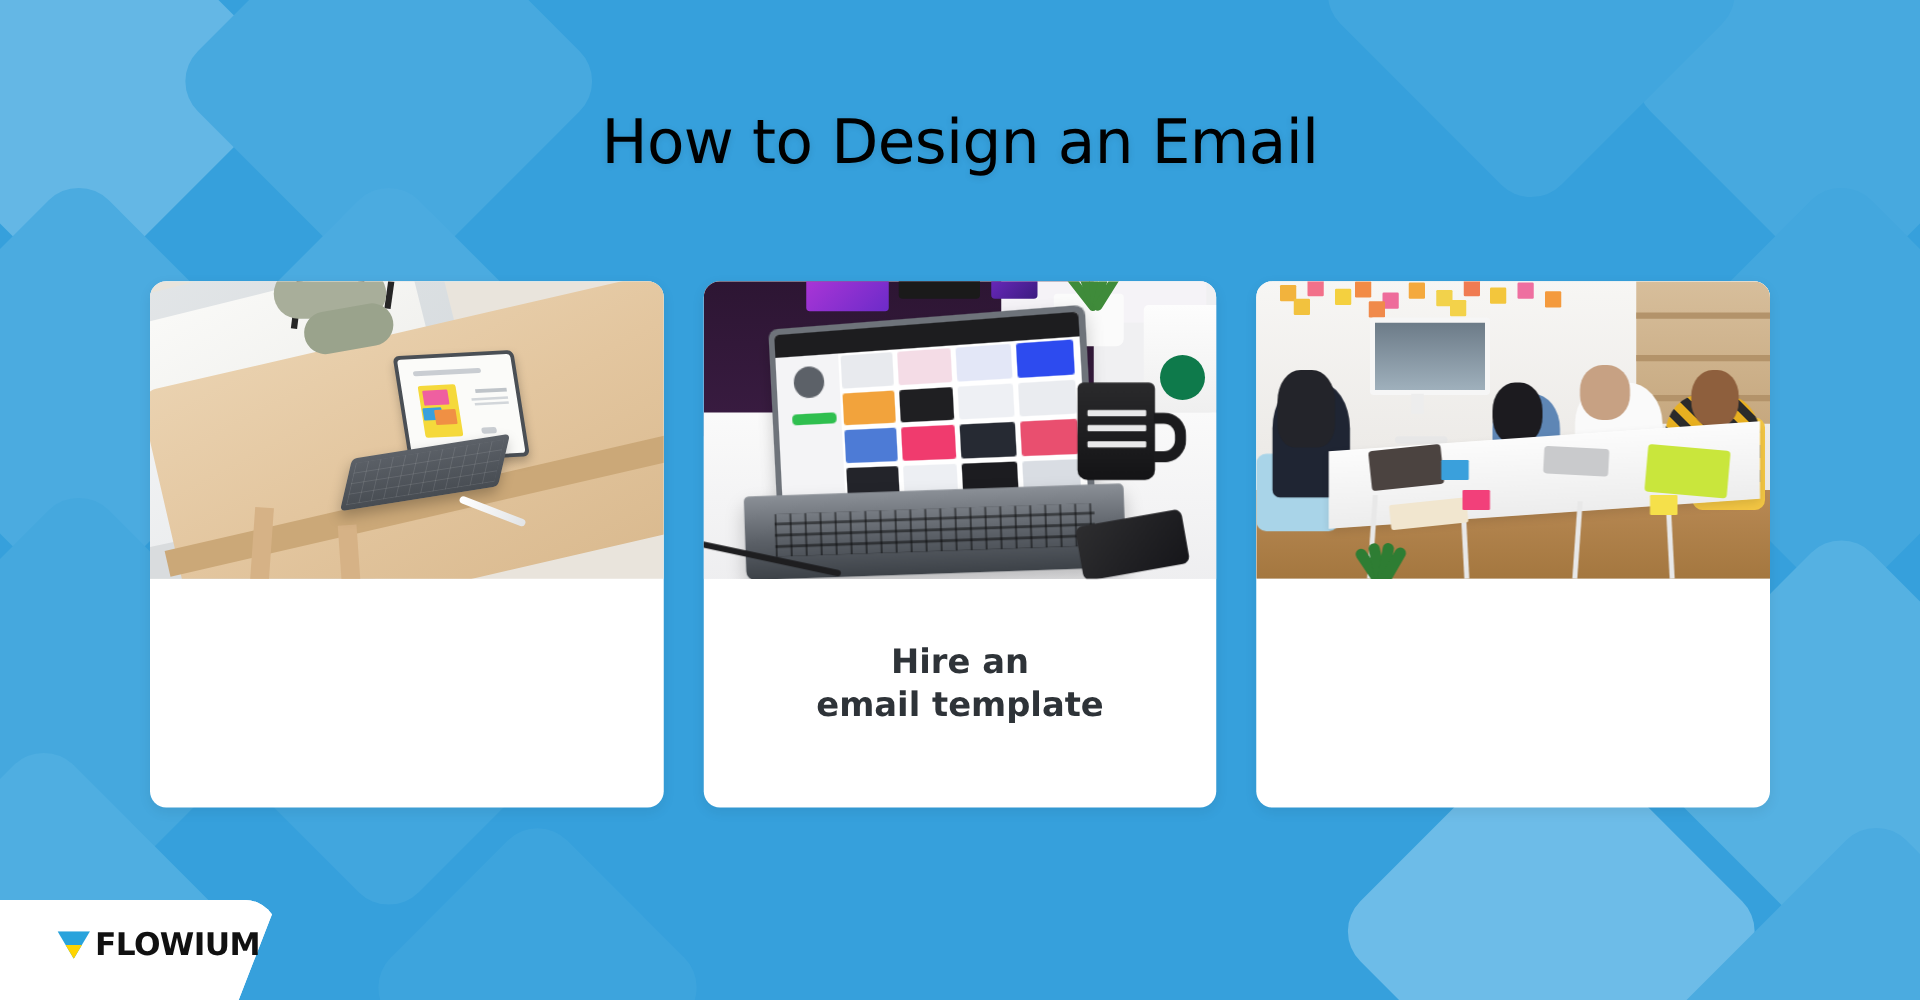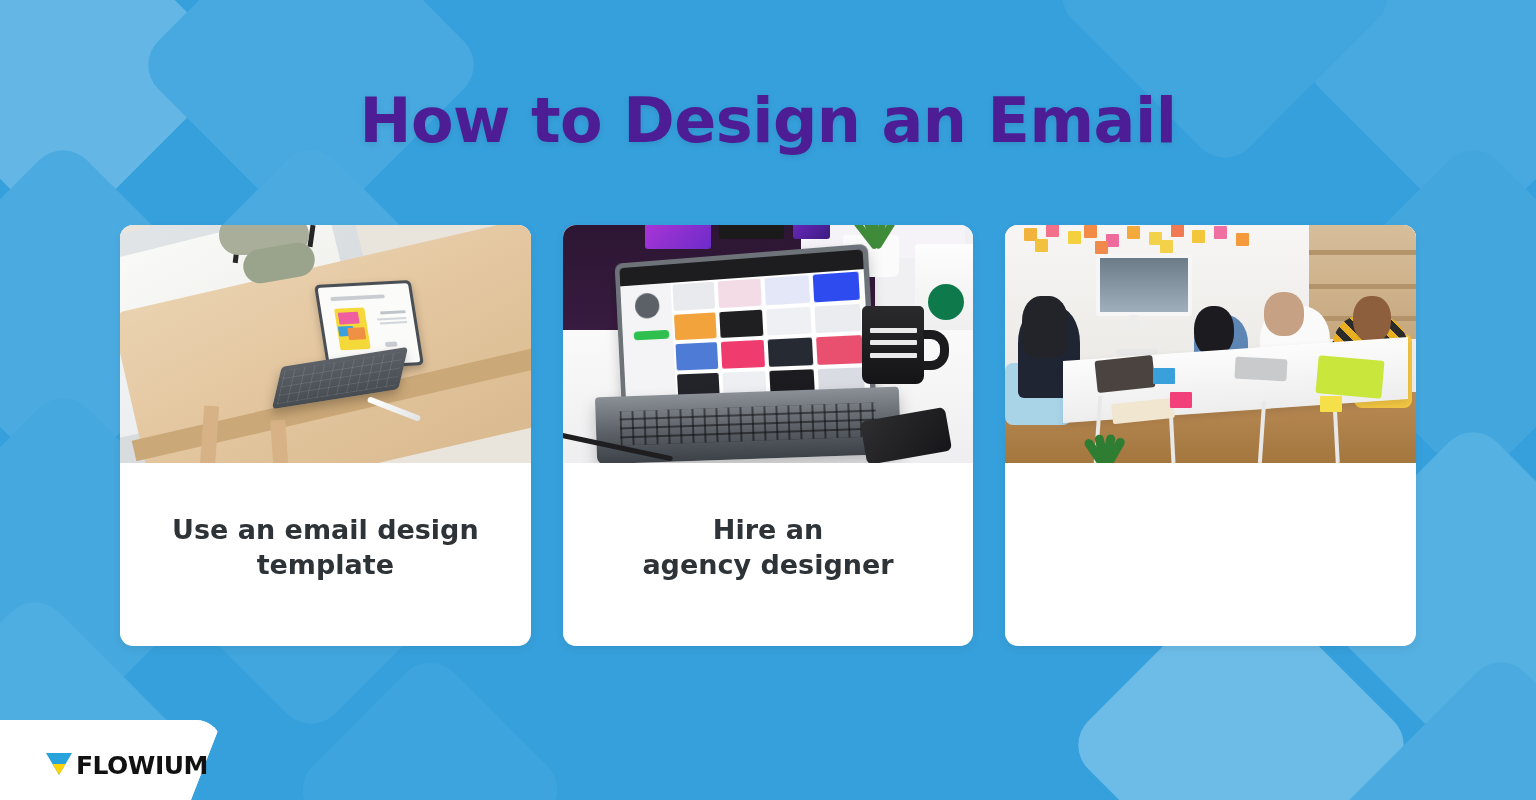--- a/index.html
+++ b/index.html
@@ -47,23 +47,23 @@
   .t13 { width: 250px; height: 250px; right: -90px; top: 700px;  background: #4BABE0; }
   .t14 { width: 200px; height: 200px; left: 330px;  top: 690px;  background: #3DA4DD; }
 
   
   .title {
     position: absolute;
     top: 88px;
     left: 0;
     width: 100%;
     text-align: center;
-    color: #4c1d95;
-    font-size: 62px;
-    font-weight: 700;
+    color: #000000;
+    font-size: 49px;
+    font-weight: 400;
     letter-spacing: -0.5px;
     line-height: 1.05;
     font-family: "DejaVu Sans", sans-serif;
     text-shadow: 0 2px 6px rgba(0,0,0,0.10);
     z-index: 4;
   }
 
   
   .cards {
     position: absolute;
@@ -354,22 +354,23 @@
   .footer-panel-inner {
     position: absolute;
     left: 0; bottom: 0;
     width: 222px; height: 80px;
     background: #FFFFFF;
     border-top-right-radius: 26px;
   }
   .logo {
     position: absolute;
     left: 46px;
-    bottom: 22px;
+    bottom: 32px;
     display: flex;
+    align-items: center;
     gap: 4px;
     z-index: 6;
   }
   .logo-mark { width: 26px; height: 22px; display: block; }
   .logo-word {
     font-family: "DejaVu Sans", sans-serif;
     font-weight: 700;
     font-size: 25px;
     letter-spacing: -0.5px;
     color: #111111;
@@ -428,22 +429,20 @@
             <span class="s-txt2"></span>
             <span class="s-txt3"></span>
             <span class="s-btn"></span>
           </div>
         </div>
         <div class="keyboard">
             <span class="keys"></span>
           </div>
         <span class="stylus"></span>
       </div>
-      <div class="card-caption">Use an email design
-template</div>
     </div>
 
     <div class="card card-2">
       <div class="card-photo ph2">
         <span class="monitor"></span>
         <span class="mon-white"></span>
         <span class="mon-card-a"></span>
         <span class="mon-card-b"></span>
         <span class="mon-card-c"></span>
         <span class="desk2"></span>
@@ -490,21 +489,21 @@
         <div class="mug">
           <span class="mug-txt mt1"></span>
           <span class="mug-txt mt2"></span>
           <span class="mug-txt mt3"></span>
         </div>
         <span class="mug-handle"></span>
         <span class="phone"></span>
         <span class="cable"></span>
       </div>
       <div class="card-caption">Hire an
-agency designer</div>
+email template</div>
     </div>
 
     <div class="card card-3">
       <div class="card-photo ph3">
         <span class="wall"></span>
         <div class="notes">
           <i style="left:4%;  top:10%; background:#F2B33D"></i>
           <i style="left:12%; top:2%;  background:#F2708A"></i>
           <i style="left:20%; top:16%; background:#F4D03F"></i>
           <i style="left:26%; top:4%;  background:#F28B45"></i>

